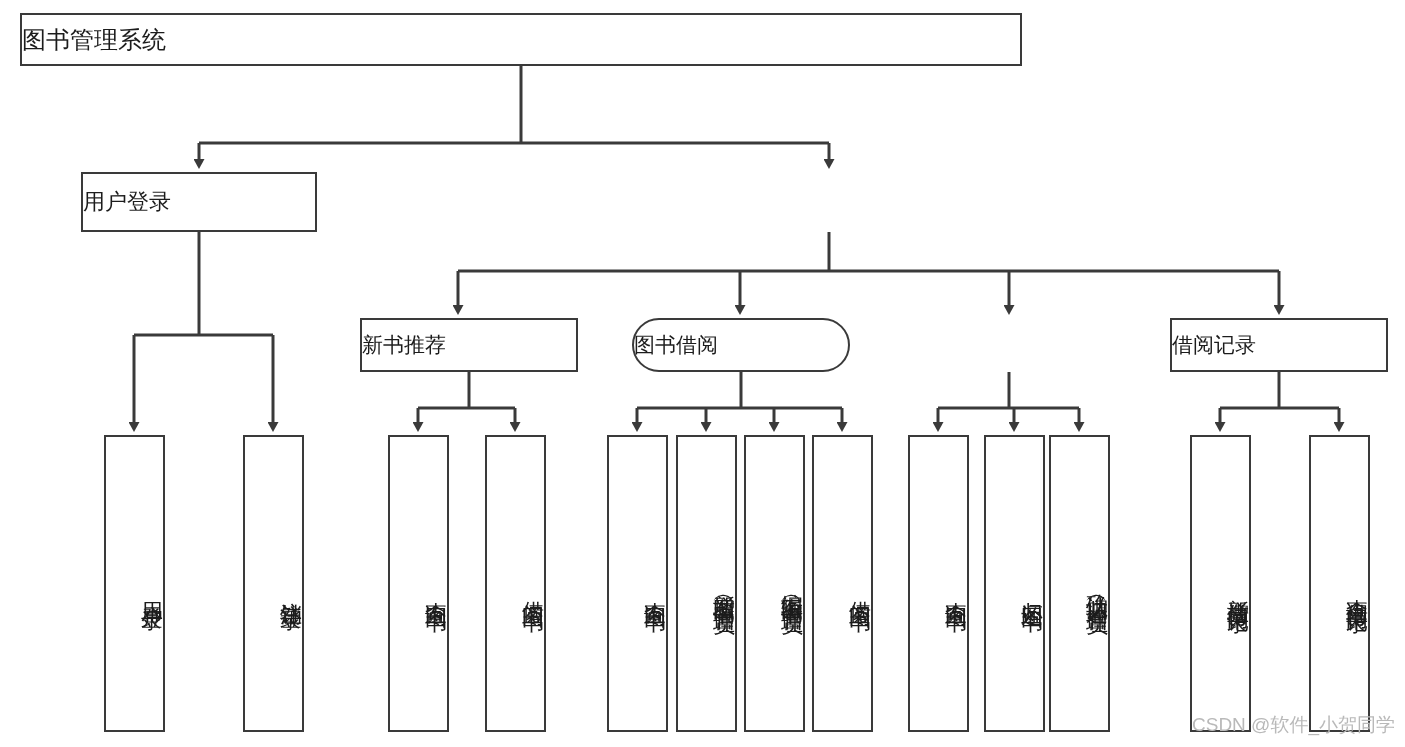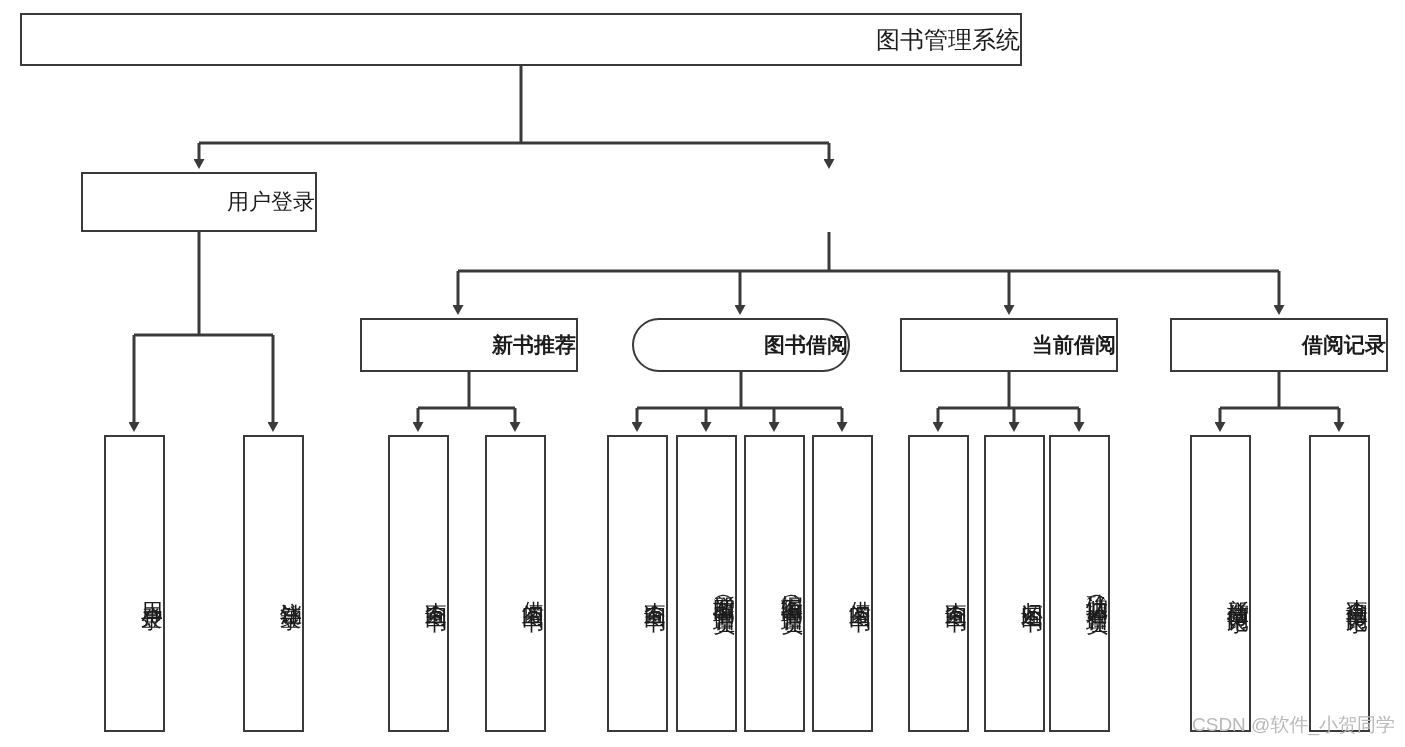--- a/index.html
+++ b/index.html
@@ -25,33 +25,32 @@
     height: 747px;
   }
   .node {
     position: absolute;
     box-sizing: border-box;
     border: 2px solid #3a3a3a;
     background: #ffffff;
     color: #1c1c1c;
     display: flex;
     align-items: center;
-    justify-content: flex-end;
+    justify-content: flex-start;
     text-align: center;
     z-index: 2;
   }
   .node.root {
     font-size: 24px;
   }
   .node.level2 {
     font-size: 22px;
   }
   .node.level3 {
     font-size: 21px;
-    font-weight: bold;
   }
   .node.leaf {
     font-size: 22px;
     writing-mode: vertical-rl;
     text-orientation: upright;
     letter-spacing: 3px;
     padding-top: 12px;
     align-items: flex-start;
     justify-content: center;
     line-height: 1;
@@ -134,24 +133,21 @@
   <div class="node level2" style="left:81px;top:172px;width:236px;height:60px;">
     <span class="lbl">用户登录</span>
   </div>
 
   <div class="node level3" style="left:360px;top:318px;width:218px;height:54px;">
     <span class="lbl">新书推荐</span>
   </div>
   <div class="node level3" style="left:632px;top:318px;width:218px;height:54px;border-radius:27px;">
     <span class="lbl">图书借阅</span>
   </div>
-  <div class="node level3" style="left:900px;top:318px;width:218px;height:54px;">
-    <span class="lbl">当前借阅</span>
-  </div>
-  <div class="node level3" style="left:1170px;top:318px;width:218px;height:54px;padding-left:15px;">
+  <div class="node level3" style="left:1170px;top:318px;width:218px;height:54px;">
     <span class="lbl">借阅记录</span>
   </div>
 
   <div class="node leaf" style="left:104px;top:435px;width:61px;height:297px;">
     <span class="lbl">用户登录</span>
   </div>
   <div class="node leaf" style="left:243px;top:435px;width:61px;height:297px;">
     <span class="lbl">注销登录</span>
   </div>
   <div class="node leaf" style="left:388px;top:435px;width:61px;height:297px;">

